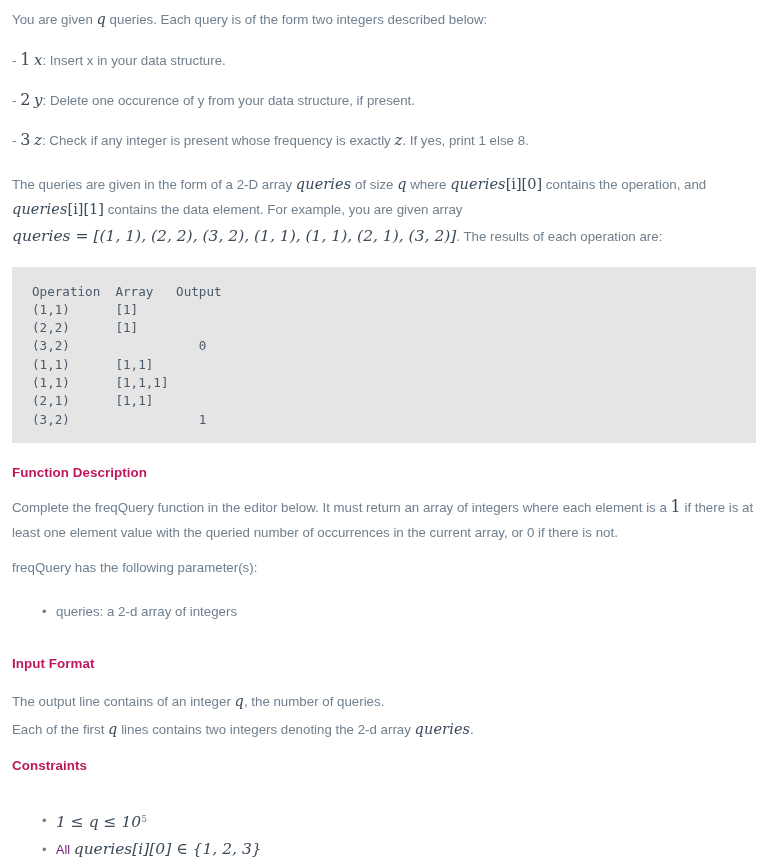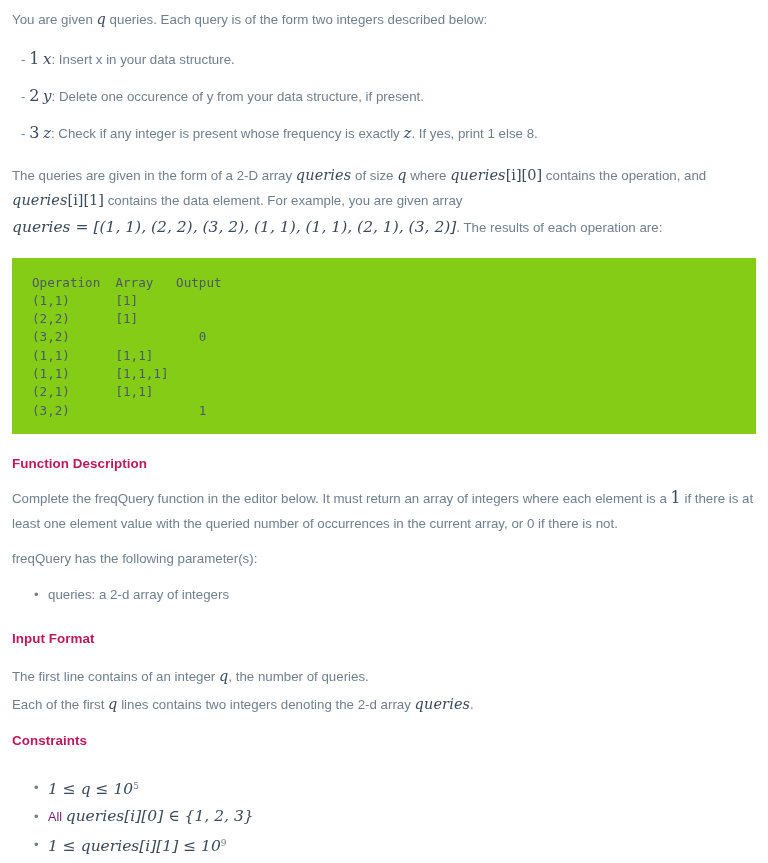--- a/index.html
+++ b/index.html
@@ -63,39 +63,39 @@
   }
   sup.exp {
     font-size: 0.68em;
     vertical-align: super;
     font-style: normal;
     font-family: "DejaVu Serif", "Liberation Serif", serif;
   }
 
   .dash-item {
     font-size: 13.3px;
-    line-height: 15px;
-    color: #6f7f8e;
-    margin: 9px;
+    line-height: 36px;
+    color: #6f7f8e;
+    margin: 0;
   }
   .dash-item .lead {
     font-family: "DejaVu Serif", "Liberation Serif", serif;
     color: #3b4a59;
     font-size: 16px;
     font-style: normal;
   }
   .dash-item .leadvar {
     font-family: "DejaVu Serif", "Liberation Serif", serif;
     color: #3b4a59;
     font-size: 15px;
     font-style: italic;
   }
 
   pre.codeblock {
-    background: #84cc16;
+    background: #e5e5e5;
     margin: 0;
     padding: 16px 0 14px 20px;
     font-family: "DejaVu Sans Mono", "Liberation Mono", monospace;
     font-size: 12.6px;
     line-height: 18.3px;
     color: #4a5a69;
     white-space: pre;
     border: 0;
     border-radius: 0;
     width: 744px;
@@ -105,21 +105,21 @@
   h3.section-heading {
     font-size: 13.4px;
     font-weight: bold;
     color: #be185d;
     margin: 0;
     line-height: 20px;
     letter-spacing: 0.05px;
   }
 
   ul.bullets {
-    margin: 8px;
+    margin: 16px;
     padding: 0 0 0 28px;
     list-style: none;
   }
   ul.bullets li {
     font-size: 13.3px;
     line-height: 25.5px;
     color: #6f7f8e;
     position: relative;
   }
   ul.bullets li::before {
@@ -216,21 +216,21 @@
     <li>queries: a 2-d array of integers</li>
   </ul>
 
   <div class="gap-13"></div>
 
   <h3 class="section-heading">Input Format</h3>
 
   <div class="gap-15"></div>
 
   <p class="body-text">
-    <span>The first line contains of an integer </span><span class="m">q</span><span>, the number of queries.</span>
+    <span>The output line contains of an integer </span><span class="m">q</span><span>, the number of queries.</span>
   </p>
 
   <div class="gap-3"></div>
 
   <p class="body-text">
     <span>Each of the first </span><span class="m">q</span><span> lines contains two integers denoting the 2-d array </span><span class="m">queries</span><span>.</span>
   </p>
 
   <div class="gap-13"></div>
 

